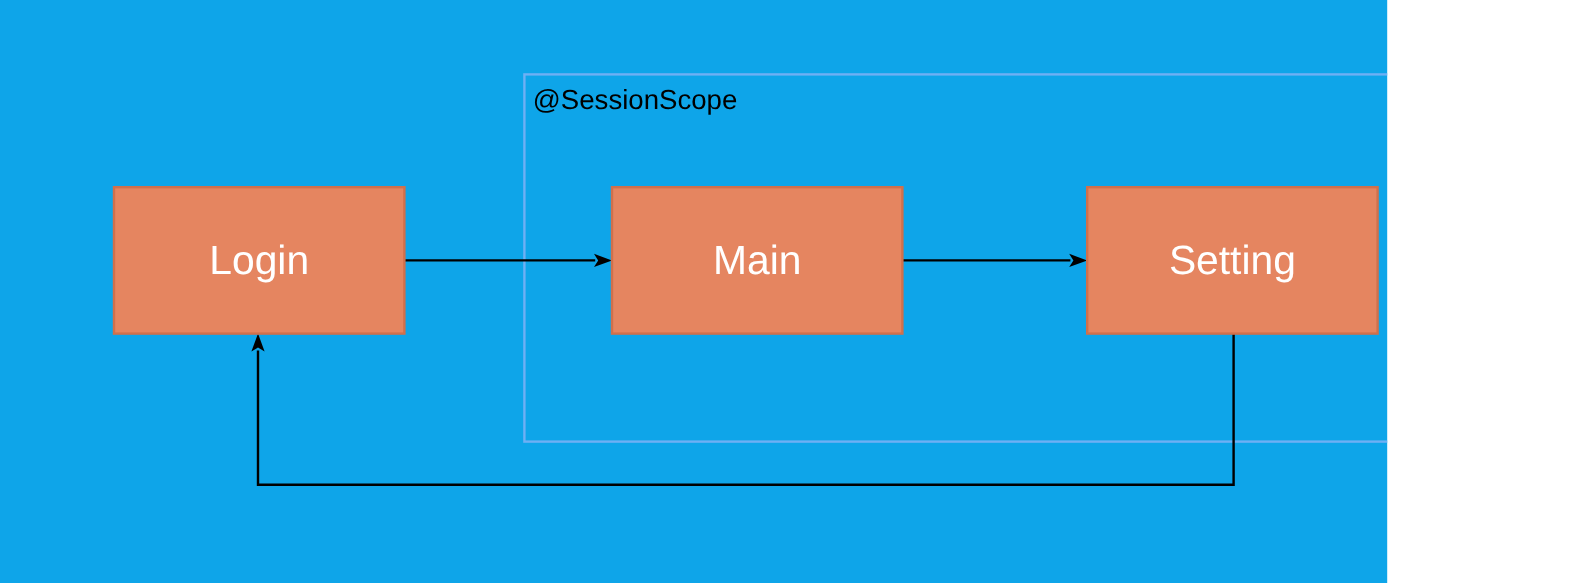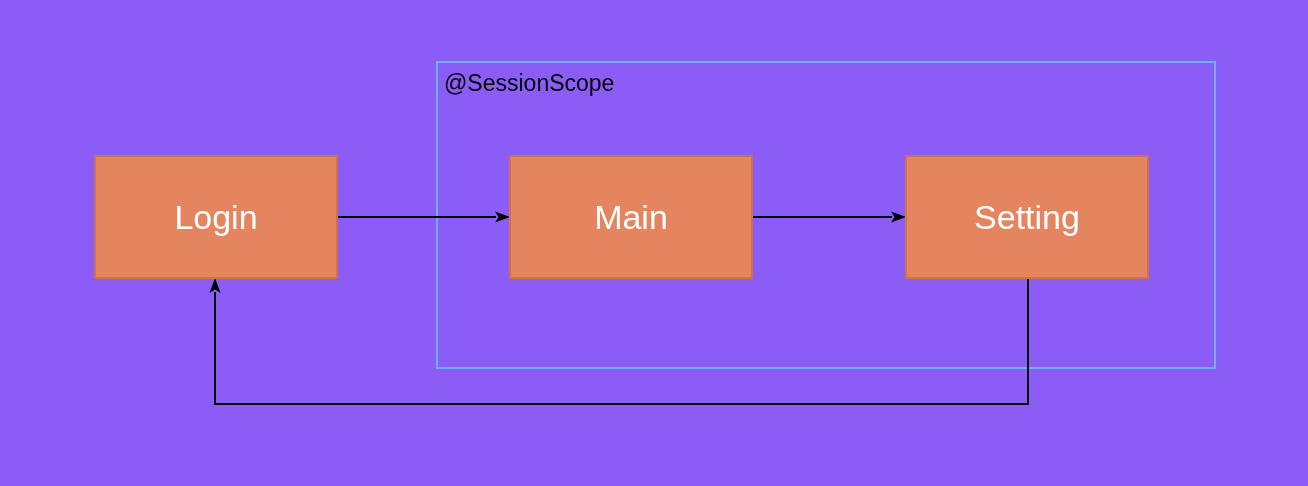--- a/index.html
+++ b/index.html
@@ -3,23 +3,23 @@
 <meta charset="utf-8">
 <style>
   html, body {
     margin: 0;
     padding: 0;
     background: #ffffff;
     font-family: "Liberation Sans", sans-serif;
   }
   .canvas {
     position: relative;
-    width: 1308px;
+    width: 1156px;
     height: 486px;
-    background: #8b5cf6;
+    background: #0ea5e9;
     overflow: hidden;
   }
   svg { display: block; }
   .node-label {
     font-family: "Liberation Sans", sans-serif;
     font-size: 34px;
   }
   .scope-label {
     font-family: "Liberation Sans", sans-serif;
     font-size: 23px;

